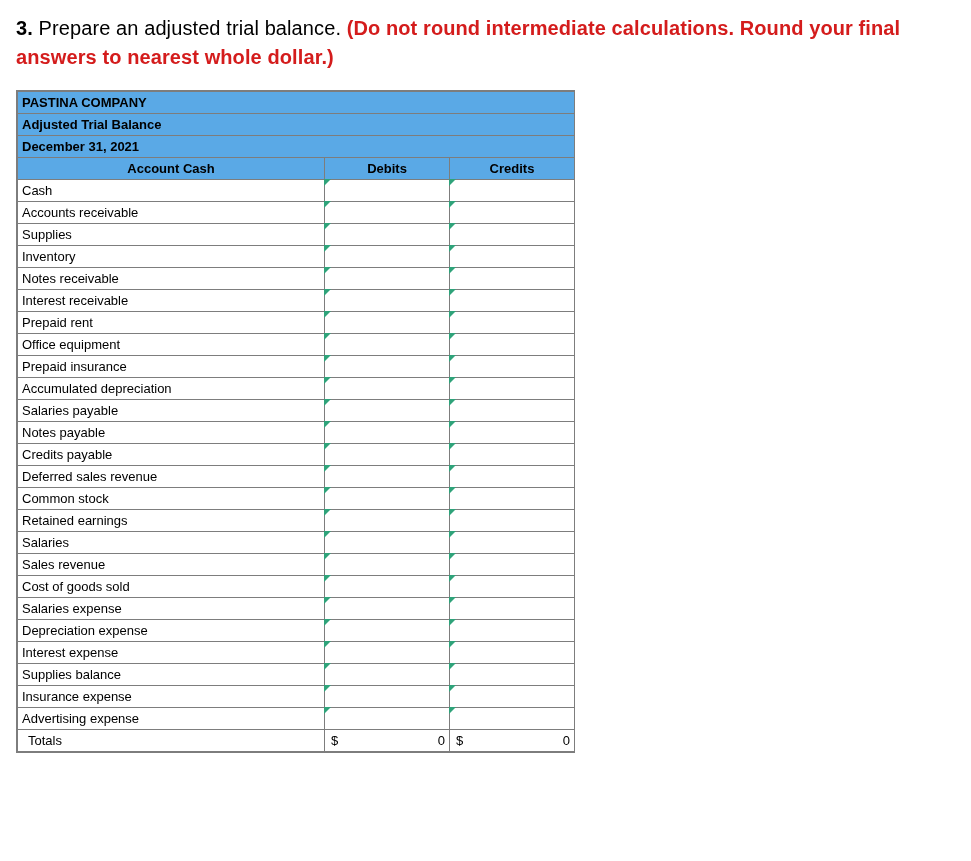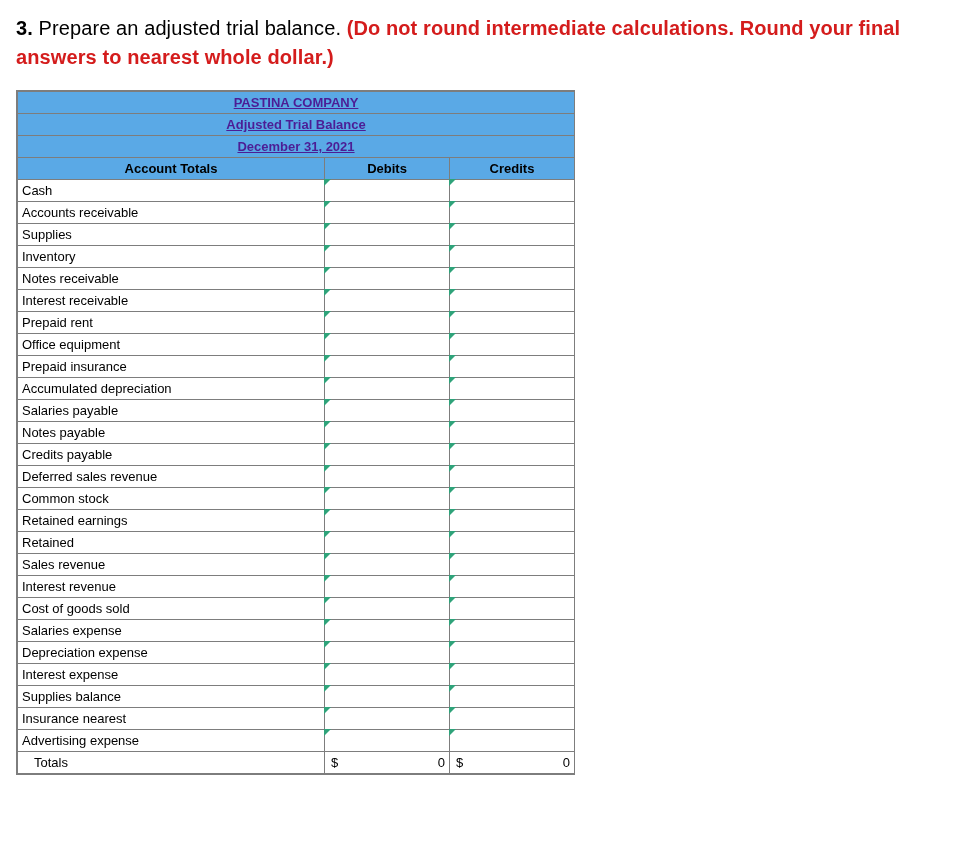--- a/index.html
+++ b/index.html
@@ -35,35 +35,34 @@
     font-size: 13px;
     vertical-align: middle;
     box-sizing: border-box;
   }
   col.c-acct { width: 307px; }
   col.c-num  { width: 125px; }
 
   .hdr {
     background: #5aa9e6;
     font-weight: 700;
-    text-align: center;
-    color: #4c1d95;
-    text-decoration: underline;
+    text-align: left;
+    color: #000000;
   }
   .colhdr {
     background: #5aa9e6;
     font-weight: 700;
     text-align: center;
     color: #000;
   }
   .acct {
     text-align: left;
     padding-left: 4px;
   }
-  .acct.total { padding-left: 16px; }
+  .acct.total { padding-left: 10px; }
 
   .numcell {
     position: relative;
     text-align: right;
     padding-right: 6px;
     background: #fff;
   }
   .numcell .tick {
     position: absolute;
     left: -1px;
@@ -101,21 +100,21 @@
       <tr>
           <td class="hdr" colspan="3">PASTINA COMPANY</td>
         </tr>
       <tr>
           <td class="hdr" colspan="3">Adjusted Trial Balance</td>
         </tr>
       <tr>
           <td class="hdr" colspan="3">December 31, 2021</td>
         </tr>
       <tr>
-        <th class="colhdr">Account Totals</th>
+        <th class="colhdr">Account Cash</th>
         <th class="colhdr">Debits</th>
         <th class="colhdr">Credits</th>
       </tr>
 
     <tr>
           <td class="acct">Cash</td>
           <td class="numcell"><span class="tick"></span><span></span></td>
           <td class="numcell"><span class="tick"></span><span></span></td>
         </tr>
         <tr>
@@ -187,35 +186,30 @@
           <td class="acct">Common stock</td>
           <td class="numcell"><span class="tick"></span><span></span></td>
           <td class="numcell"><span class="tick"></span><span></span></td>
         </tr>
         <tr>
           <td class="acct">Retained earnings</td>
           <td class="numcell"><span class="tick"></span><span></span></td>
           <td class="numcell"><span class="tick"></span><span></span></td>
         </tr>
         <tr>
-          <td class="acct">Retained</td>
+          <td class="acct">Salaries</td>
           <td class="numcell"><span class="tick"></span><span></span></td>
           <td class="numcell"><span class="tick"></span><span></span></td>
         </tr>
         <tr>
           <td class="acct">Sales revenue</td>
           <td class="numcell"><span class="tick"></span><span></span></td>
           <td class="numcell"><span class="tick"></span><span></span></td>
         </tr>
         <tr>
-          <td class="acct">Interest revenue</td>
-          <td class="numcell"><span class="tick"></span><span></span></td>
-          <td class="numcell"><span class="tick"></span><span></span></td>
-        </tr>
-        <tr>
           <td class="acct">Cost of goods sold</td>
           <td class="numcell"><span class="tick"></span><span></span></td>
           <td class="numcell"><span class="tick"></span><span></span></td>
         </tr>
         <tr>
           <td class="acct">Salaries expense</td>
           <td class="numcell"><span class="tick"></span><span></span></td>
           <td class="numcell"><span class="tick"></span><span></span></td>
         </tr>
         <tr>
@@ -227,21 +221,21 @@
           <td class="acct">Interest expense</td>
           <td class="numcell"><span class="tick"></span><span></span></td>
           <td class="numcell"><span class="tick"></span><span></span></td>
         </tr>
         <tr>
           <td class="acct">Supplies balance</td>
           <td class="numcell"><span class="tick"></span><span></span></td>
           <td class="numcell"><span class="tick"></span><span></span></td>
         </tr>
         <tr>
-          <td class="acct">Insurance nearest</td>
+          <td class="acct">Insurance expense</td>
           <td class="numcell"><span class="tick"></span><span></span></td>
           <td class="numcell"><span class="tick"></span><span></span></td>
         </tr>
         <tr>
           <td class="acct">Advertising expense</td>
           <td class="numcell"><span class="tick"></span><span></span></td>
           <td class="numcell"><span class="tick"></span><span></span></td>
         </tr>
         <tr>
           <td class="acct total">Totals</td>

